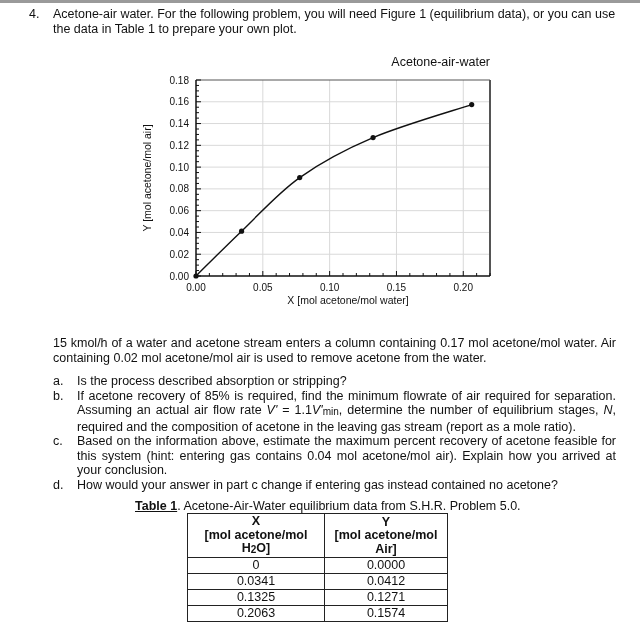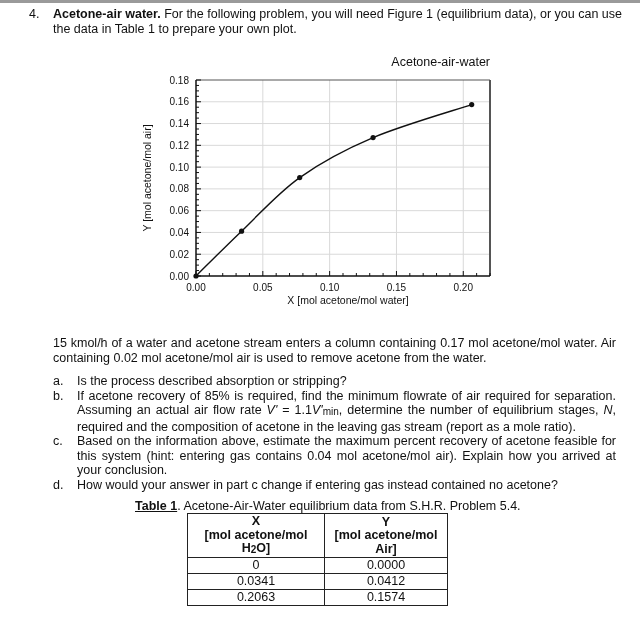--- a/index.html
+++ b/index.html
@@ -3,21 +3,21 @@
 <meta charset="utf-8">
 <style>
   html, body { margin: 0; padding: 0; background: #ffffff; }
   body {
     width: 640px; height: 629px; position: relative; overflow: hidden;
     font-family: "Liberation Sans", sans-serif; color: #111; font-size: 12px;
   }
   .topbar { position: absolute; left: 0; top: 0; width: 640px; height: 3px; background: #9a9a9a; }
   .q-num { position: absolute; left: 29px; top: 7px; font-size: 12.5px; }
   .q-text { position: absolute; left: 53px; top: 7px; width: 570px; font-size: 12.5px; line-height: 15px; }
-  .q-text b { font-weight: bold; }
+  .q-text b { font-weight: normal; }
   .chart-title { position: absolute; left: 196px; width: 294px; top: 55px; text-align: right; font-size: 12.5px; }
   svg.chart { position: absolute; left: 0; top: 0; }
   .para { position: absolute; left: 53px; top: 336px; width: 563px; font-size: 12.5px; line-height: 15px; text-align: justify; }
   .list { position: absolute; left: 53px; top: 374px; width: 563px; font-size: 12.5px; line-height: 14.5px; }
   .li { display: flex; }
   .li .lbl { width: 24px; flex: 0 0 24px; }
   .li .txt { flex: 1; text-align: justify; }
   .table-caption { position: absolute; left: 135px; top: 499px; font-size: 12.5px; }
   .table-caption b { font-weight: bold; text-decoration: underline; }
   table.eq { position: absolute; left: 187px; top: 513px; border-collapse: collapse; font-size: 12.5px; }
@@ -153,36 +153,40 @@
   <div class="li">
     <span class="lbl">c.</span>
     <span class="txt">Based on the information above, estimate the maximum percent recovery of acetone feasible for this system (hint: entering gas contains 0.04 mol acetone/mol air). Explain how you arrived at your conclusion.</span>
   </div>
   <div class="li">
     <span class="lbl">d.</span>
     <span class="txt">How would your answer in part c change if entering gas instead contained no acetone?</span>
   </div>
 </div>
 
-<div class="table-caption"><b>Table 1</b><span>. Acetone-Air-Water equilibrium data from S.H.R. Problem 5.4.</span></div>
+<div class="table-caption"><b>Table 1</b><span>. Acetone-Air-Water equilibrium data from S.H.R. Problem 5.0.</span></div>
 
 <table class="eq">
   <thead>
     <tr>
       <th class="c1"><span>X</span><br><span>[mol acetone/mol H</span><sub>2</sub><span>O]</span></th>
       <th class="c2"><span>Y</span><br><span>[mol acetone/mol Air]</span></th>
     </tr>
   </thead>
   <tbody>
     <tr>
         <td>0</td>
         <td>0.0000</td>
       </tr>
     <tr>
         <td>0.0341</td>
         <td>0.0412</td>
       </tr>
     <tr>
+        <td>0.1325</td>
+        <td>0.1271</td>
+      </tr>
+    <tr>
         <td>0.2063</td>
         <td>0.1574</td>
       </tr>
   </tbody>
 </table>
 
 </body></html>

